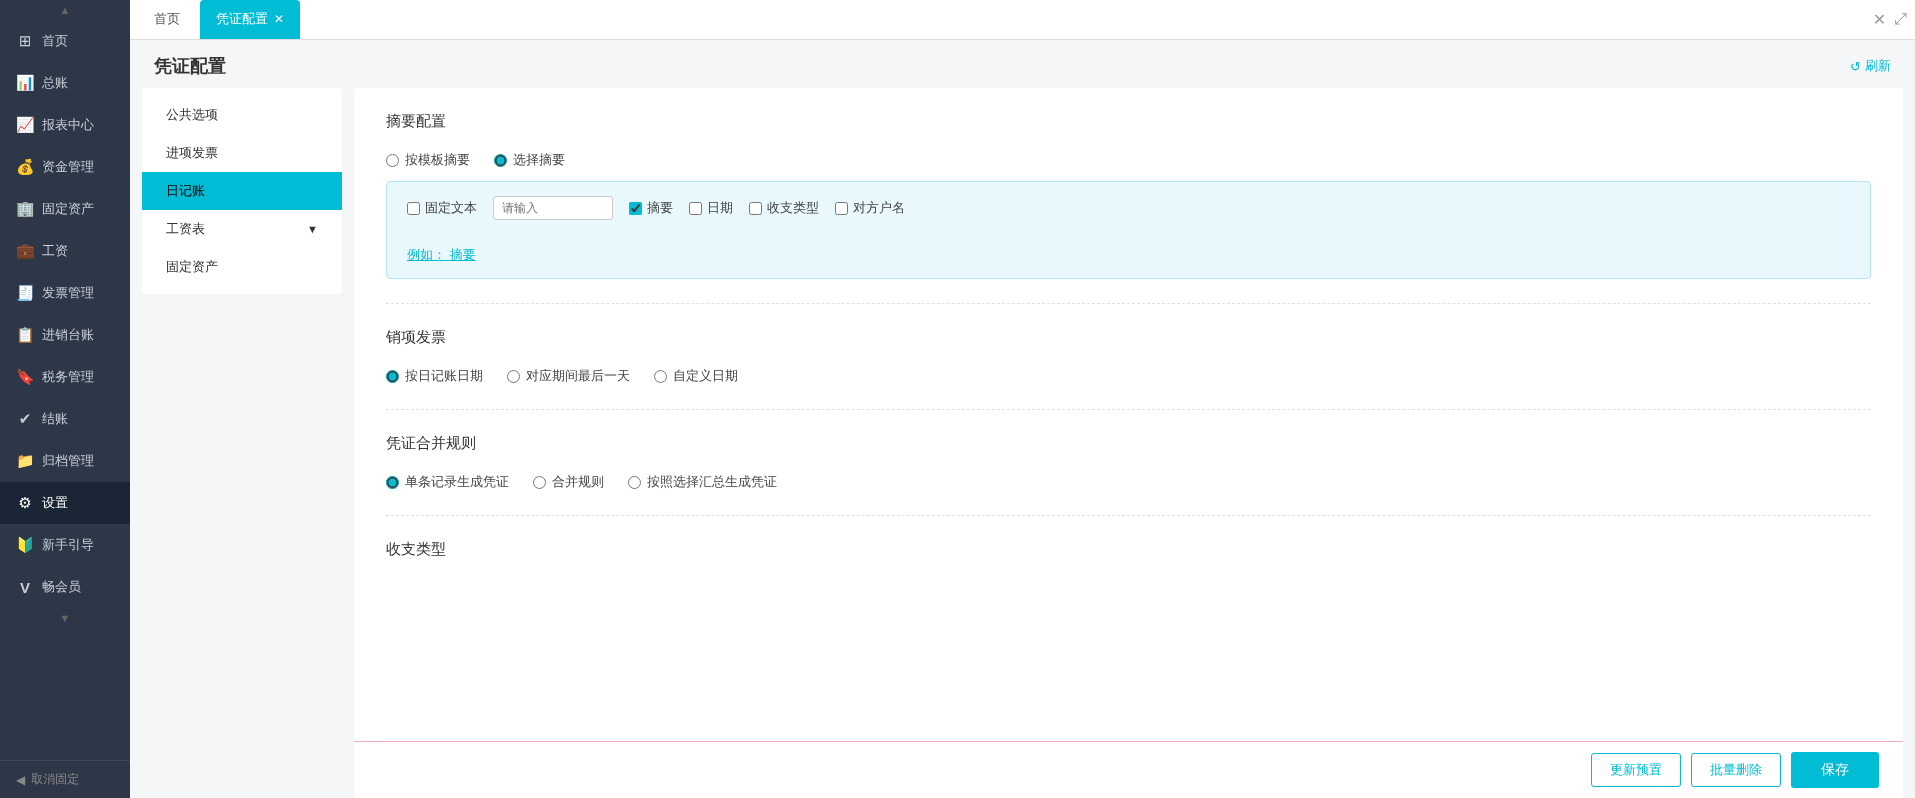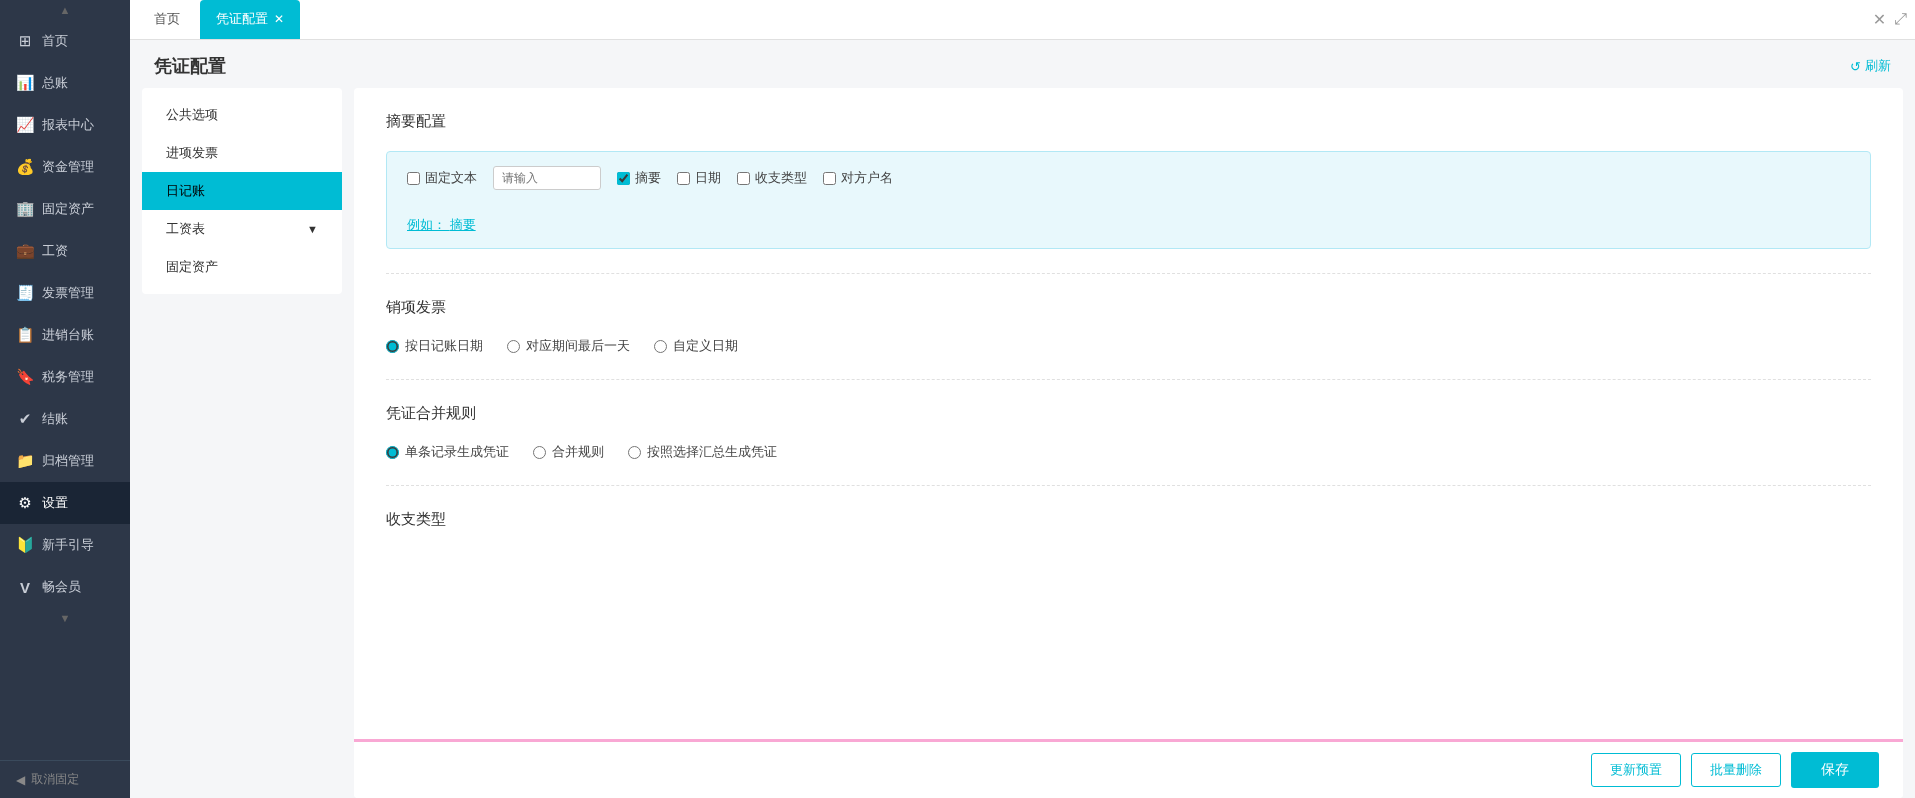--- a/index.html
+++ b/index.html
@@ -214,39 +214,39 @@
     .checkbox-label input[type="checkbox"] {
       accent-color: #00bcd4;
       cursor: pointer;
     }
     .text-input {
       border: 1px solid #ccc;
       border-radius: 3px;
       padding: 4px 8px;
       font-size: 12px;
       color: #999;
-      width: 108px;
+      width: 120px;
       outline: none;
     }
     .example-text {
       margin-top: 26px;
       color: #00bcd4;
       font-size: 13px;
       text-decoration: underline;
     }
 
     
     .bottom-bar {
       position: absolute;
       bottom: 0;
       right: 0;
       left: 0;
       padding: 10px 24px;
       background: #fff;
-      border-top: 3px solid #f9a8d4;
+      border-top: 1px solid #f9a8d4;
       display: flex;
       justify-content: flex-end;
       align-items: center;
       gap: 10px;
     }
     .btn-outline-cyan {
       border: 1px solid #00bcd4;
       color: #00bcd4;
       background: #fff;
       padding: 7px 18px;
@@ -390,20 +390,30 @@
       </div>
       <div class="left-nav-item">
         <span>固定资产</span>
       </div>
     </div>
 
     <div class="right-content">
 
       <div class="section">
         <div class="section-title">摘要配置</div>
+        <div class="radio-group">
+          <label class="radio-label">
+            <input type="radio" name="summary-mode" style="">
+            <span>按模板摘要</span>
+          </label>
+          <label class="radio-label">
+            <input type="radio" name="summary-mode" checked="" style="">
+            <span>选择摘要</span>
+          </label>
+        </div>
 
         <div class="checkbox-row">
           <div class="checkbox-options">
             <label class="checkbox-label">
               <input type="checkbox" style="">
               <span>固定文本</span>
             </label>
             <input type="text" class="text-input" placeholder="请输入" style="">
             <label class="checkbox-label">
               <input type="checkbox" checked="" style="">

